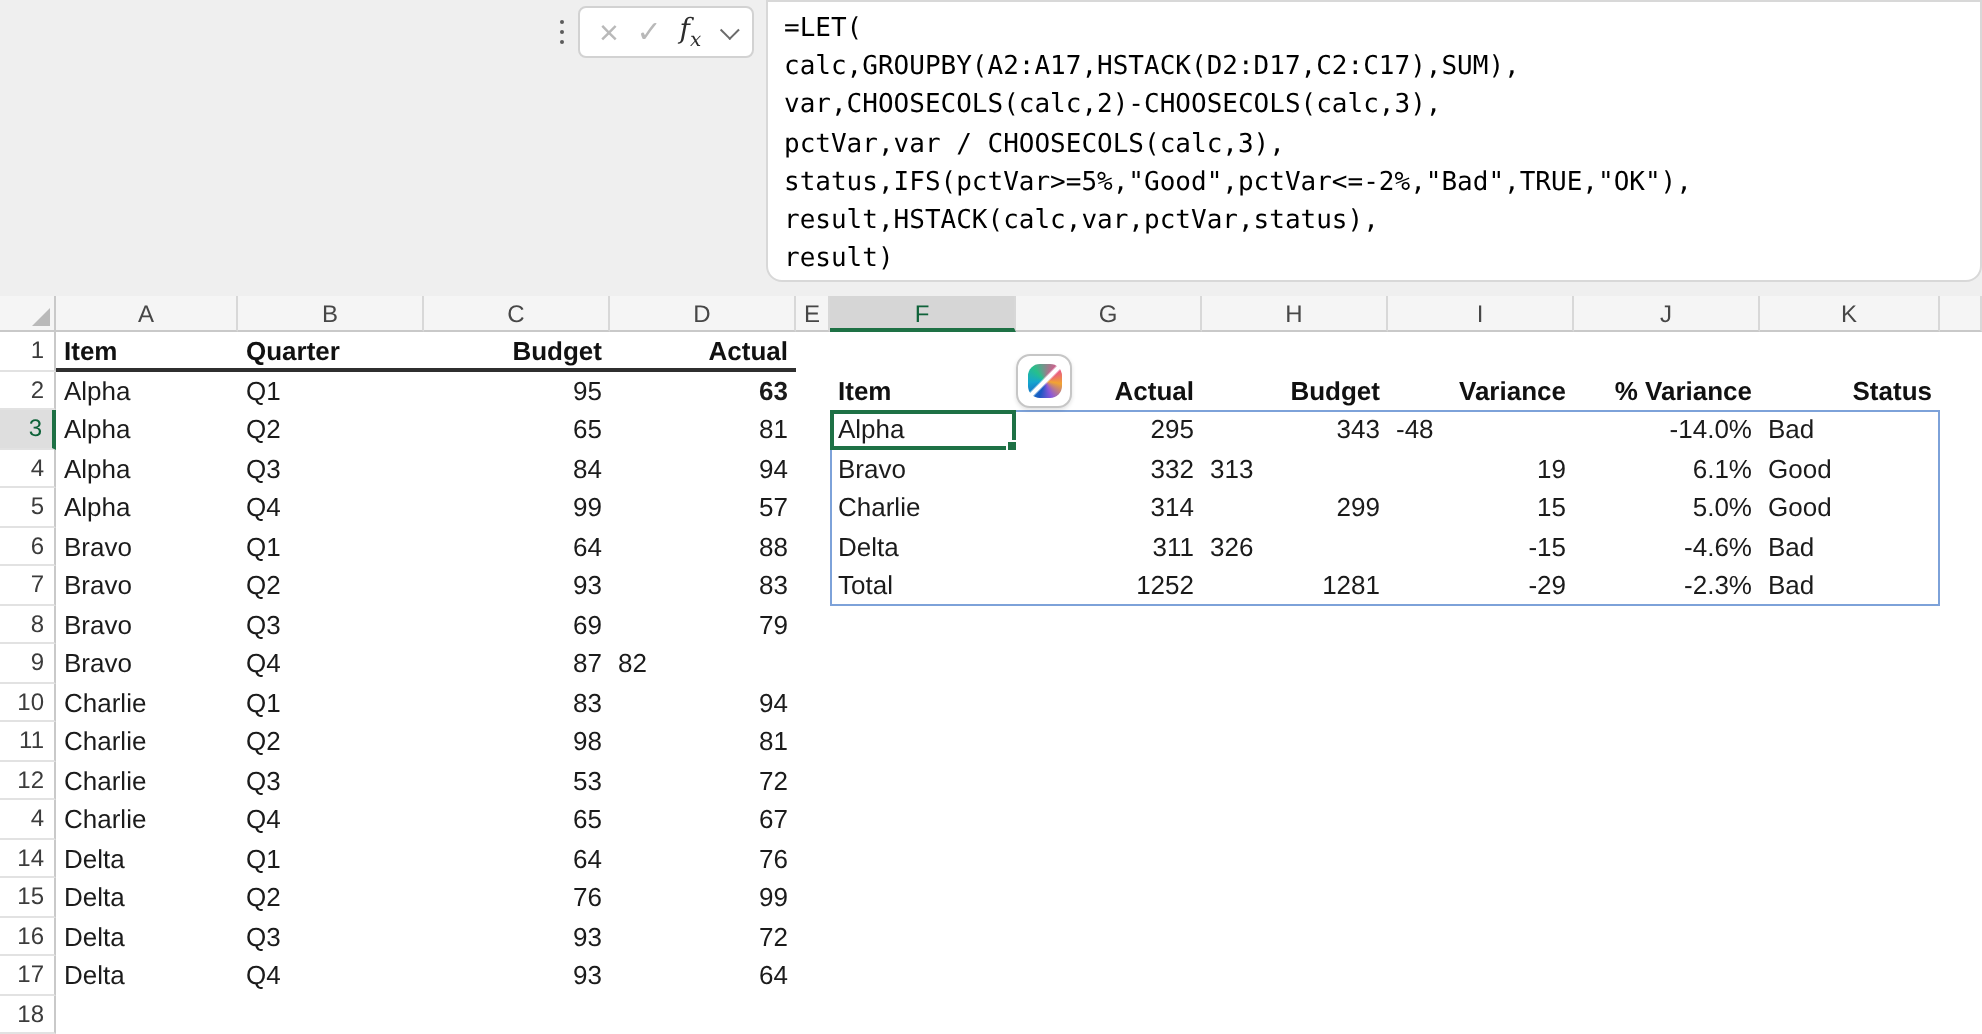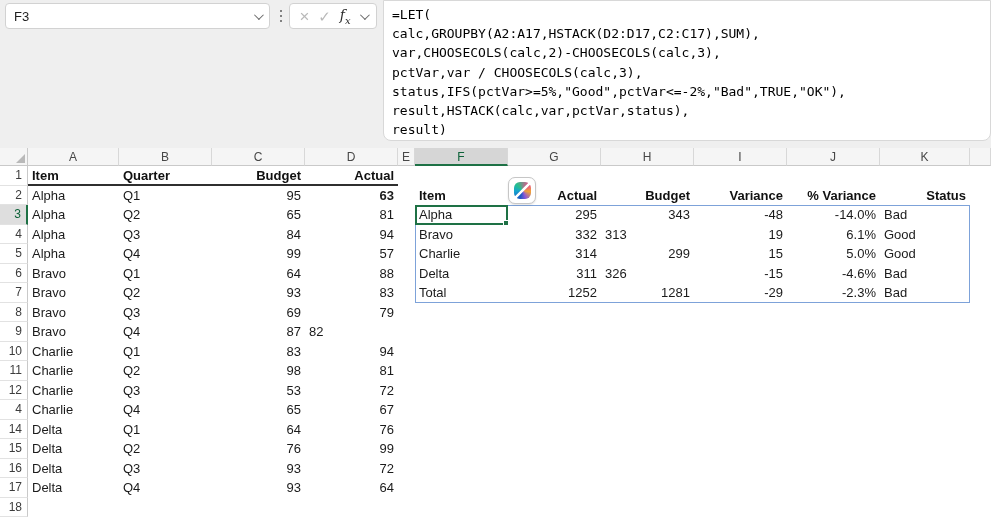--- a/index.html
+++ b/index.html
@@ -57,24 +57,20 @@
                  align-items:center; justify-content:center; }
   .copilot-logo { width:17px; height:17px; border-radius:35%;
                   background:
                     linear-gradient(135deg, rgba(255,255,255,0) 43%, #fff 47%, #fff 53%, rgba(255,255,255,0) 57%),
                     conic-gradient(from 200deg, #1a57c2, #15a6cf 18%, #27c08a 33%, #e8518d 58%, #f2a431 72%, #8b57d9 88%, #1a57c2); }
 </style>
 </head>
 <body>
 
 <div class="chrome">
-  <div class="name-box">
-    <span>F3</span>
-    <span class="chev"></span>
-  </div>
   <div class="kebab">
       <i></i>
       <i></i>
       <i></i>
     </div>
   <div class="fx-group">
     <span class="icon-dim" style="font-size:17px;">×</span>
     <span class="icon-dim">✓</span>
     <span class="fx-label"><span>f</span><sub>x</sub></span>
     <span class="chev"></span>
@@ -194,21 +190,21 @@
     <div class="cell" style="left: 305px; top: 330px; width: 93px; height: 19.5px; line-height: 19.5px; text-align: right;">64</div>
     <div class="cell bold" style="left: 415px; top: 37.5px; width: 93px; height: 19.5px; line-height: 19.5px; text-align: left;">Item</div>
     <div class="cell bold" style="left: 508px; top: 37.5px; width: 93px; height: 19.5px; line-height: 19.5px; text-align: right;">Actual</div>
     <div class="cell bold" style="left: 601px; top: 37.5px; width: 93px; height: 19.5px; line-height: 19.5px; text-align: right;">Budget</div>
     <div class="cell bold" style="left: 694px; top: 37.5px; width: 93px; height: 19.5px; line-height: 19.5px; text-align: right;">Variance</div>
     <div class="cell bold" style="left: 787px; top: 37.5px; width: 93px; height: 19.5px; line-height: 19.5px; text-align: right;">% Variance</div>
     <div class="cell bold" style="left: 880px; top: 37.5px; width: 90px; height: 19.5px; line-height: 19.5px; text-align: right;">Status</div>
     <div class="cell" style="left: 415px; top: 57px; width: 93px; height: 19.5px; line-height: 19.5px; text-align: left;">Alpha</div>
     <div class="cell" style="left: 508px; top: 57px; width: 93px; height: 19.5px; line-height: 19.5px; text-align: right;">295</div>
     <div class="cell" style="left: 601px; top: 57px; width: 93px; height: 19.5px; line-height: 19.5px; text-align: right;">343</div>
-    <div class="cell" style="left: 694px; top: 57px; width: 93px; height: 19.5px; line-height: 19.5px; text-align: right;">-48</div>
+    <div class="cell" style="left: 694px; top: 57px; width: 93px; height: 19.5px; line-height: 19.5px; ">-48</div>
     <div class="cell" style="left: 787px; top: 57px; width: 93px; height: 19.5px; line-height: 19.5px; text-align: right;">-14.0%</div>
     <div class="cell" style="left: 880px; top: 57px; width: 90px; height: 19.5px; line-height: 19.5px; text-align: left;">Bad</div>
     <div class="cell" style="left: 415px; top: 76.5px; width: 93px; height: 19.5px; line-height: 19.5px; text-align: left;">Bravo</div>
     <div class="cell" style="left: 508px; top: 76.5px; width: 93px; height: 19.5px; line-height: 19.5px; text-align: right;">332</div>
     <div class="cell" style="left: 601px; top: 76.5px; width: 93px; height: 19.5px; line-height: 19.5px; text-align: left;">313</div>
     <div class="cell" style="left: 694px; top: 76.5px; width: 93px; height: 19.5px; line-height: 19.5px; text-align: right;">19</div>
     <div class="cell" style="left: 787px; top: 76.5px; width: 93px; height: 19.5px; line-height: 19.5px; text-align: right;">6.1%</div>
     <div class="cell" style="left: 880px; top: 76.5px; width: 90px; height: 19.5px; line-height: 19.5px; text-align: left;">Good</div>
     <div class="cell" style="left: 415px; top: 96px; width: 93px; height: 19.5px; line-height: 19.5px; text-align: left;">Charlie</div>
     <div class="cell" style="left: 508px; top: 96px; width: 93px; height: 19.5px; line-height: 19.5px; text-align: right;">314</div>

